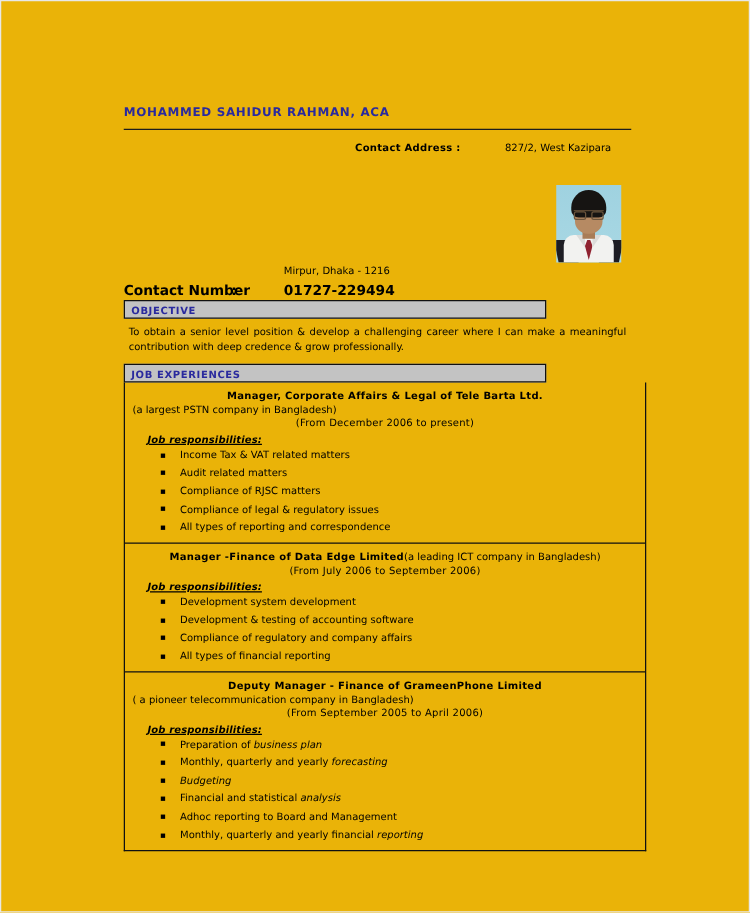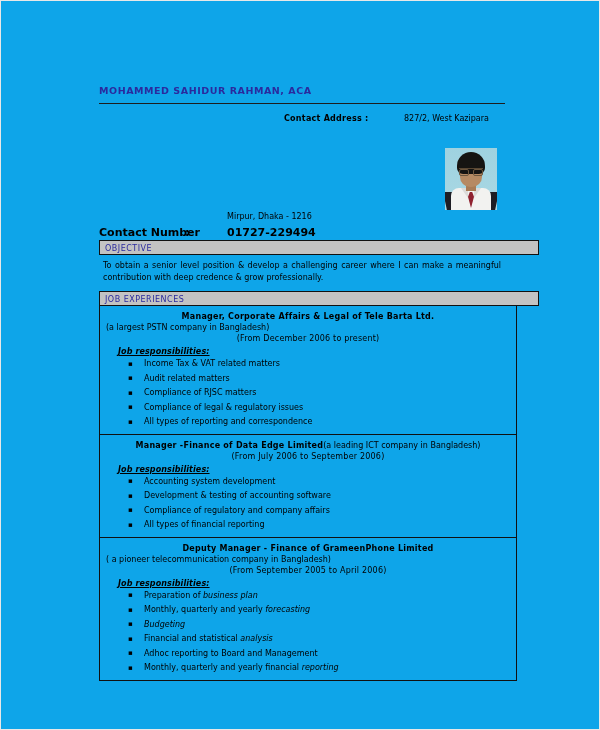--- a/index.html
+++ b/index.html
@@ -13,21 +13,21 @@
     font-family: "DejaVu Sans", "Liberation Sans", sans-serif;
     color: #000000;
     overflow: hidden;
     position: relative;
   }
   .page {
     position: absolute;
     left: 0; top: 0;
     width: 600px;
     height: 730px;
-    background: #0ea5e9;
+    background: #eab308;
     border: 1px solid #e8e8e8;
     box-sizing: border-box;
   }
   .doc {
     position: absolute;
     left: 98px;
     top: 84px;
     width: 406px;
   }
 
@@ -188,26 +188,26 @@
     width: 16px; height: 18px;
     background: #1d1d24;
     transform: skewX(-12deg);
   }
 
   
   .sec-bar {
     background: #c3c3c3;
     border: 1.4px solid #111111;
     font-size: 8px;
-    font-weight: normal;
+    font-weight: bold;
     color: #2a2a9e;
     letter-spacing: 0.5px;
     padding: 3px 0 3px 5px;
     box-sizing: border-box;
-    width: 440px;
+    width: 338px;
     height: 15px;
     line-height: 9px;
   }
   .obj-text {
     font-size: 8px;
     line-height: 11.5px;
     text-align: justify;
     padding: 5px 4px 8px 4px;
     width: 398px;
   }
@@ -333,21 +333,21 @@
             <li><span>Compliance of RJSC matters</span></li>
             <li><span>Compliance of legal &amp; regulatory issues</span></li>
             <li><span>All types of reporting and correspondence</span></li>
           </ul>
         </div>
         <div class="job-block">
           <div class="job-title"><span>Manager -Finance of Data Edge Limited</span><span class="sub-inline">(a leading ICT company in Bangladesh)</span></div>
           <div class="job-period">(From July 2006 to September 2006)</div>
           <div class="resp-label">Job responsibilities:</div>
           <ul class="resp">
-            <li><span>Accounting system development</span></li>
+            <li><span>Development system development</span></li>
             <li><span>Development &amp; testing of accounting software</span></li>
             <li><span>Compliance of regulatory and company affairs</span></li>
             <li><span>All types of financial reporting</span></li>
           </ul>
         </div>
         <div class="job-block">
           <div class="job-title"><span>Deputy Manager - Finance of GrameenPhone Limited</span></div>
           <div class="job-sub">( a pioneer telecommunication company in Bangladesh)</div>
           <div class="job-period">(From September 2005 to April 2006)</div>
           <div class="resp-label">Job responsibilities:</div>

